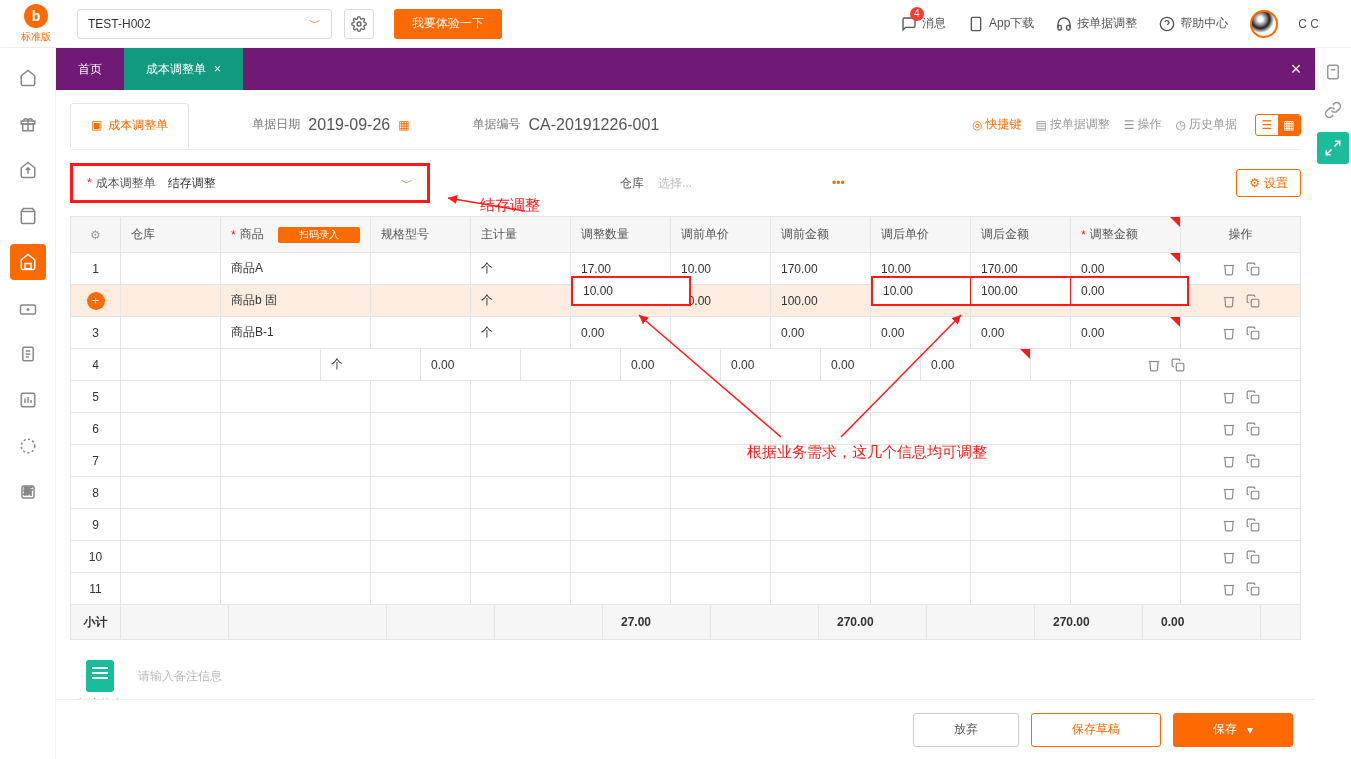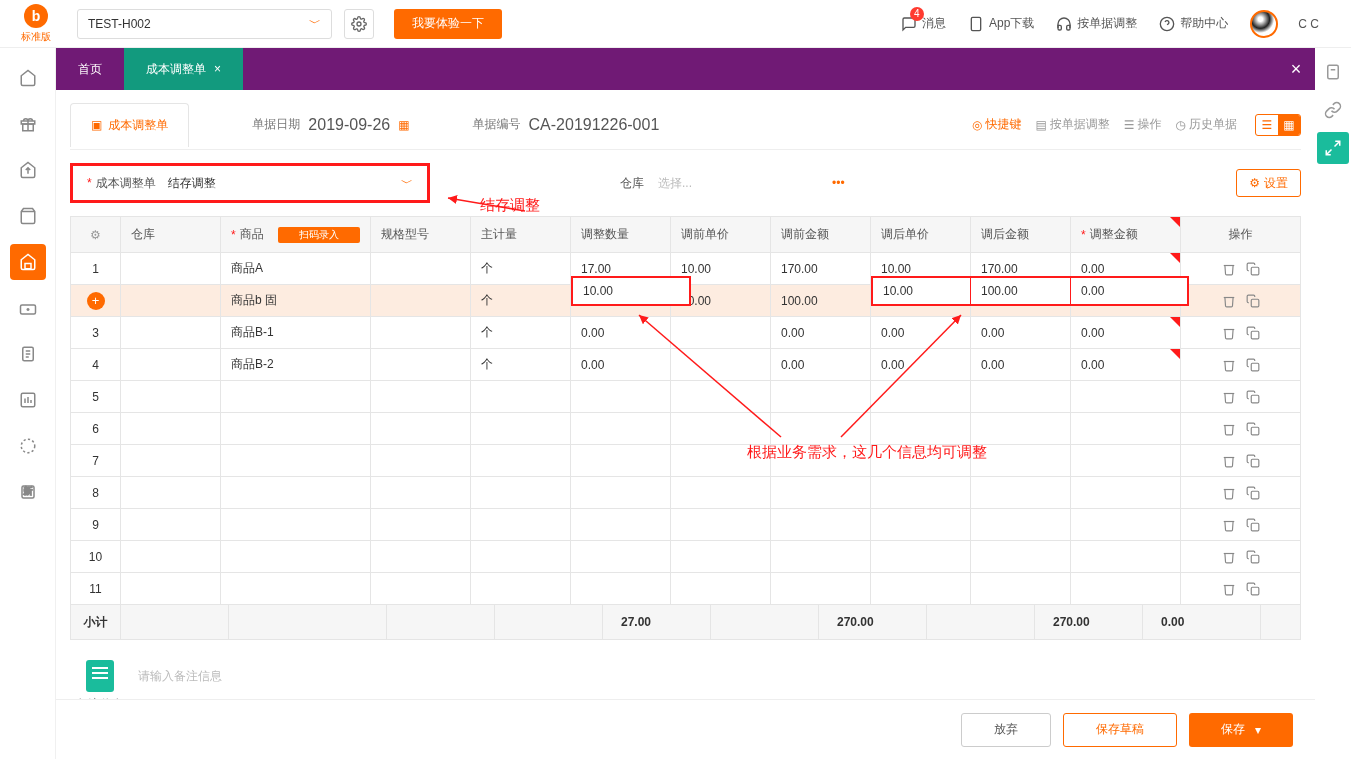--- a/index.html
+++ b/index.html
@@ -81,21 +81,21 @@
 .tfoot{display:flex;height:34px;background:#f6f6f6;gap:8px;}
 .tfoot .td{font-weight:bold;color:#333;}
 .annot2{position:absolute;left:676px;top:226px;color:#ff1a1a;font-size:15px;}
 .remark{margin:20px 14px 0;display:flex;align-items:flex-start;}
 .remark-ic{width:60px;text-align:center;}
 .remark-ic .ico{width:28px;height:32px;background:#1abc9c;margin:0 auto 4px;border-radius:3px;position:relative;}
 .remark-ic .ico:before{content:"";position:absolute;left:6px;right:6px;top:7px;height:2px;background:#fff;box-shadow:0 5px 0 #fff,0 10px 0 #fff;}
 .remark-ic .lbl{color:#888;}
 .remark-input{flex:1;min-height:40px;padding:8px;color:#bbb;}
 .footer{height:60px;border-top:1px solid #eee;display:flex;align-items:center;justify-content:flex-end;padding-right:22px;position:absolute;left:0;right:0;bottom:0;background:#fff;}
-.btn{height:34px;padding:0 32px;border-radius:3px;margin-left:12px;display:flex;align-items:center;cursor:pointer;}
+.btn{height:34px;padding:0 40px;border-radius:3px;margin-left:12px;display:flex;align-items:center;cursor:pointer;}
 .btn.ghost{border:1px solid #ccc;color:#555;background:#fff;}
 .btn.outline{border:1px solid #ff6a00;color:#ff6a00;background:#fff;}
 .btn.primary{background:#ff6a00;color:#fff;}
 .btn.primary .car{margin-left:10px;}
 svg{display:block;}
 </style>
 </head>
 <body>
 
 <div class="top-bar">
@@ -406,21 +406,20 @@
                 <svg width="14" height="14" viewBox="0 0 24 24" fill="none" stroke="currentColor" stroke-width="2">
                   <rect x="9" y="9" width="13" height="13" rx="2"></rect>
                   <path d="M5 15H4a2 2 0 0 1-2-2V4a2 2 0 0 1 2-2h9a2 2 0 0 1 2 2v1"></path>
                 </svg>
               </span>
             </div>
           </div>
           <div class="trow">
             <div class="td c0">4</div>
             <div class="td c1"></div>
-            <div class="td c2">商品B-2</div>
             <div class="td c3"></div>
             <div class="td c4">个</div>
             <div class="td c5">0.00</div>
             <div class="td c6"></div>
             <div class="td c7">0.00</div>
             <div class="td c8">0.00</div>
             <div class="td c9">0.00</div>
             <div class="td c10" style="position:relative">0.00<span class="tri"></span></div>
             <div class="td c11">
               <span class="row-icn">

